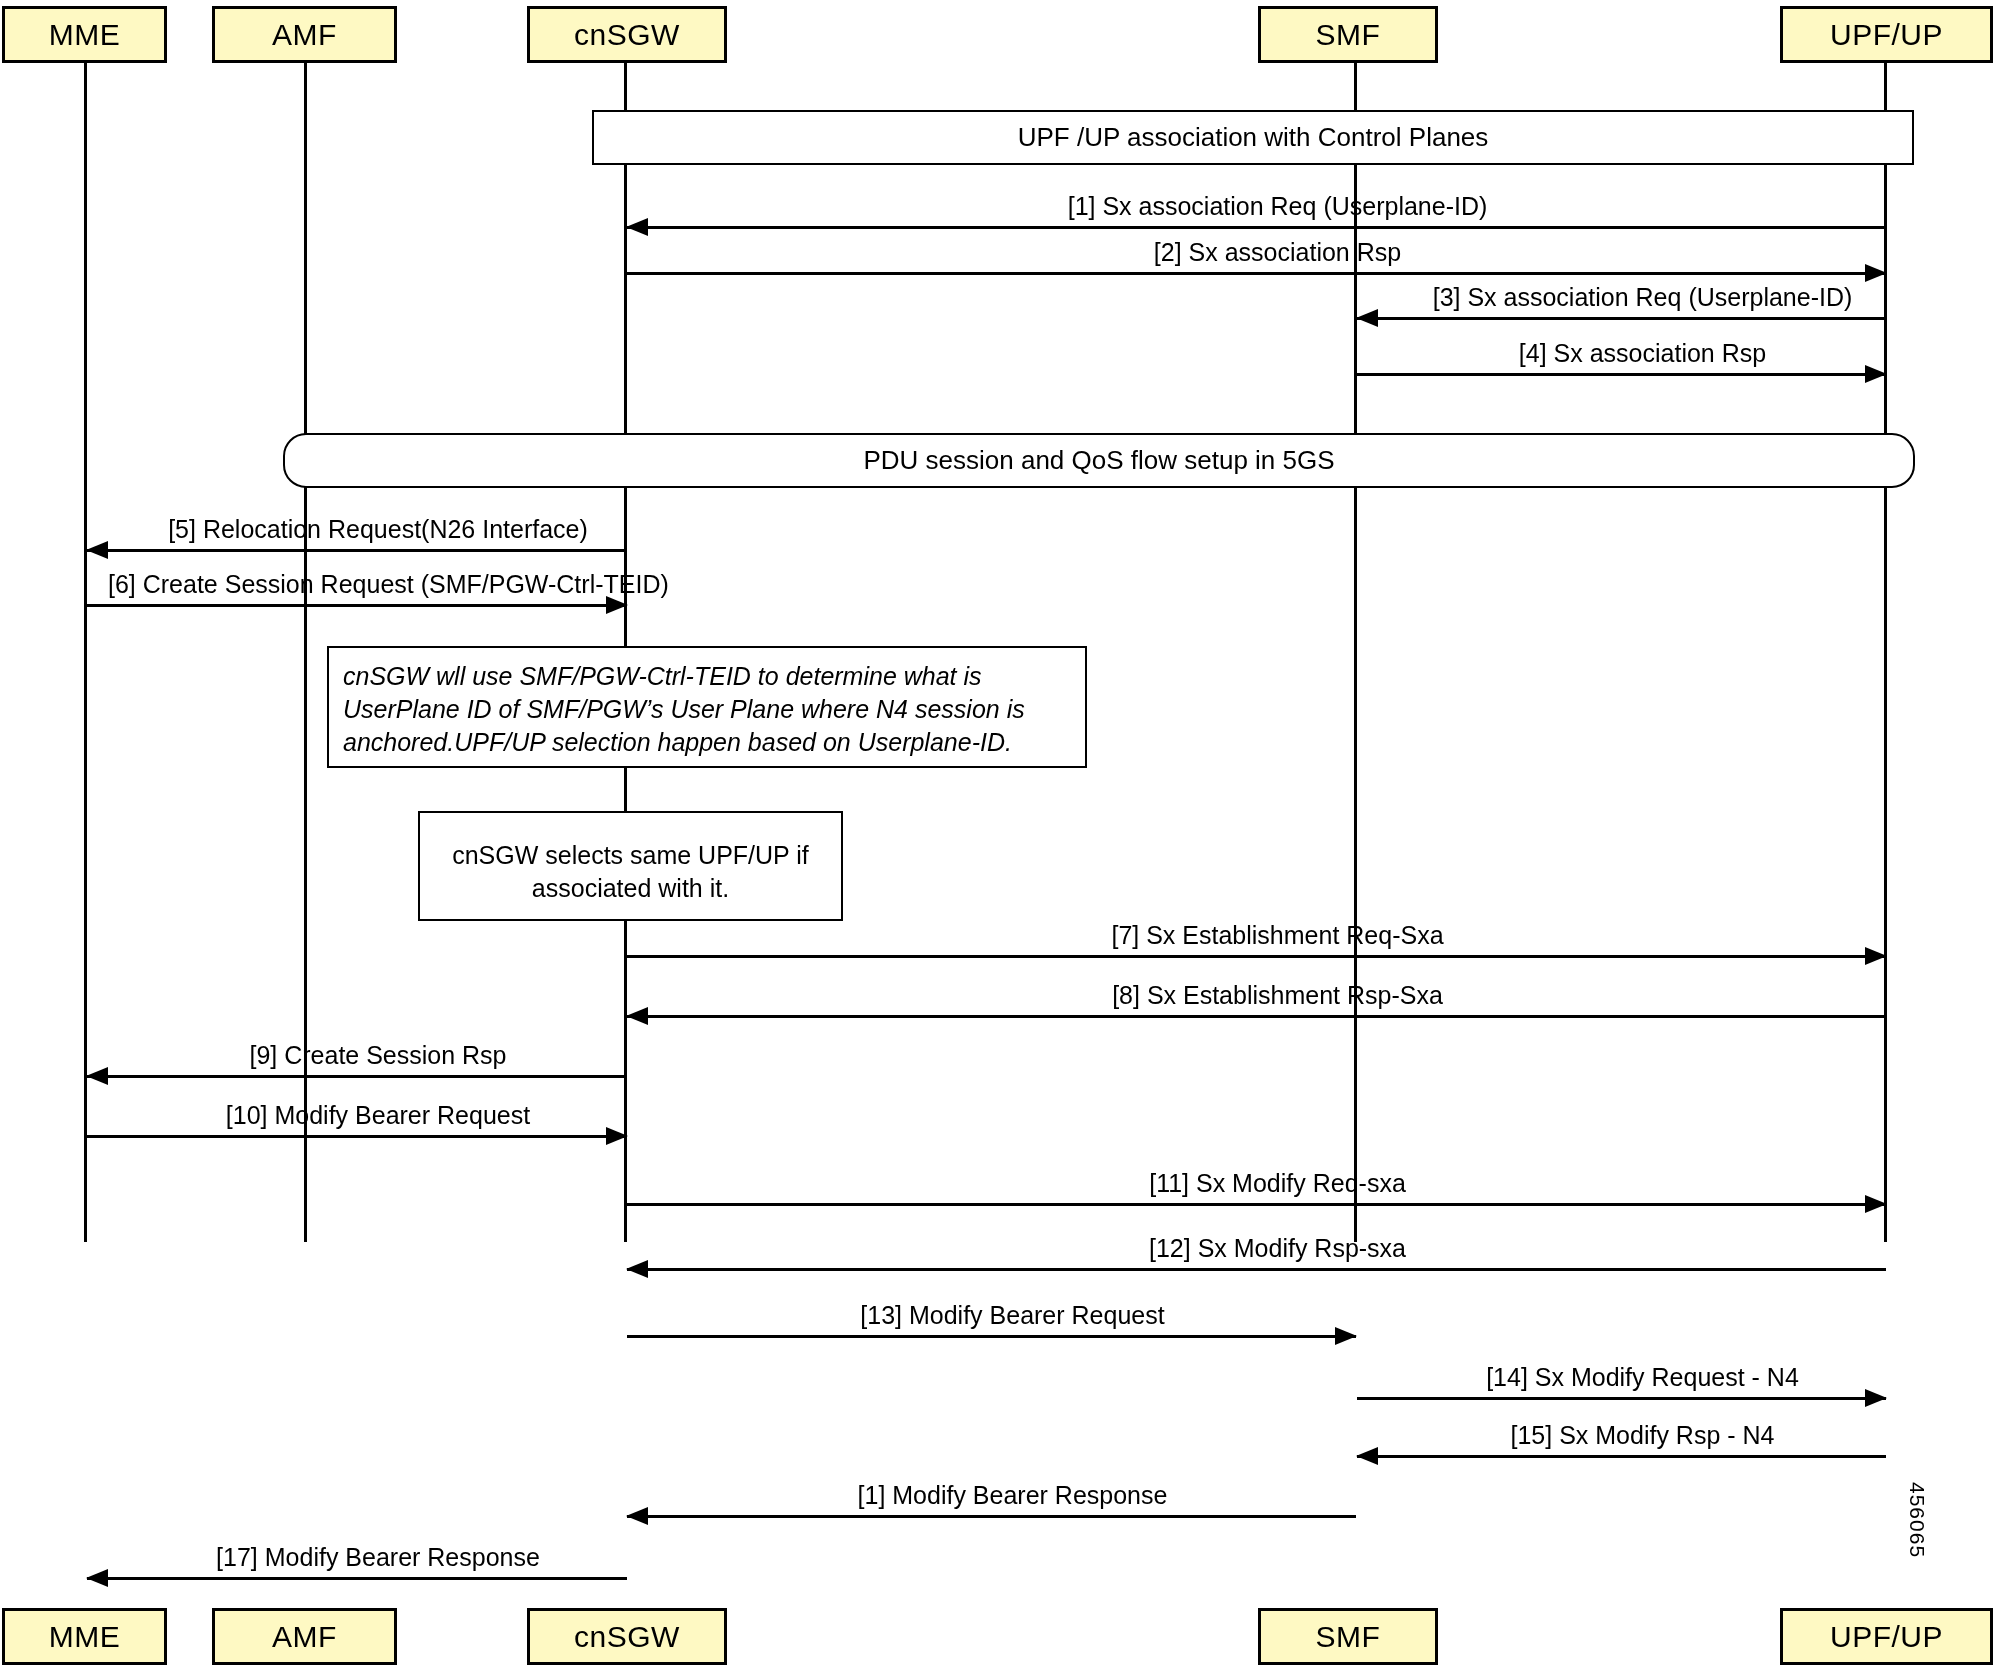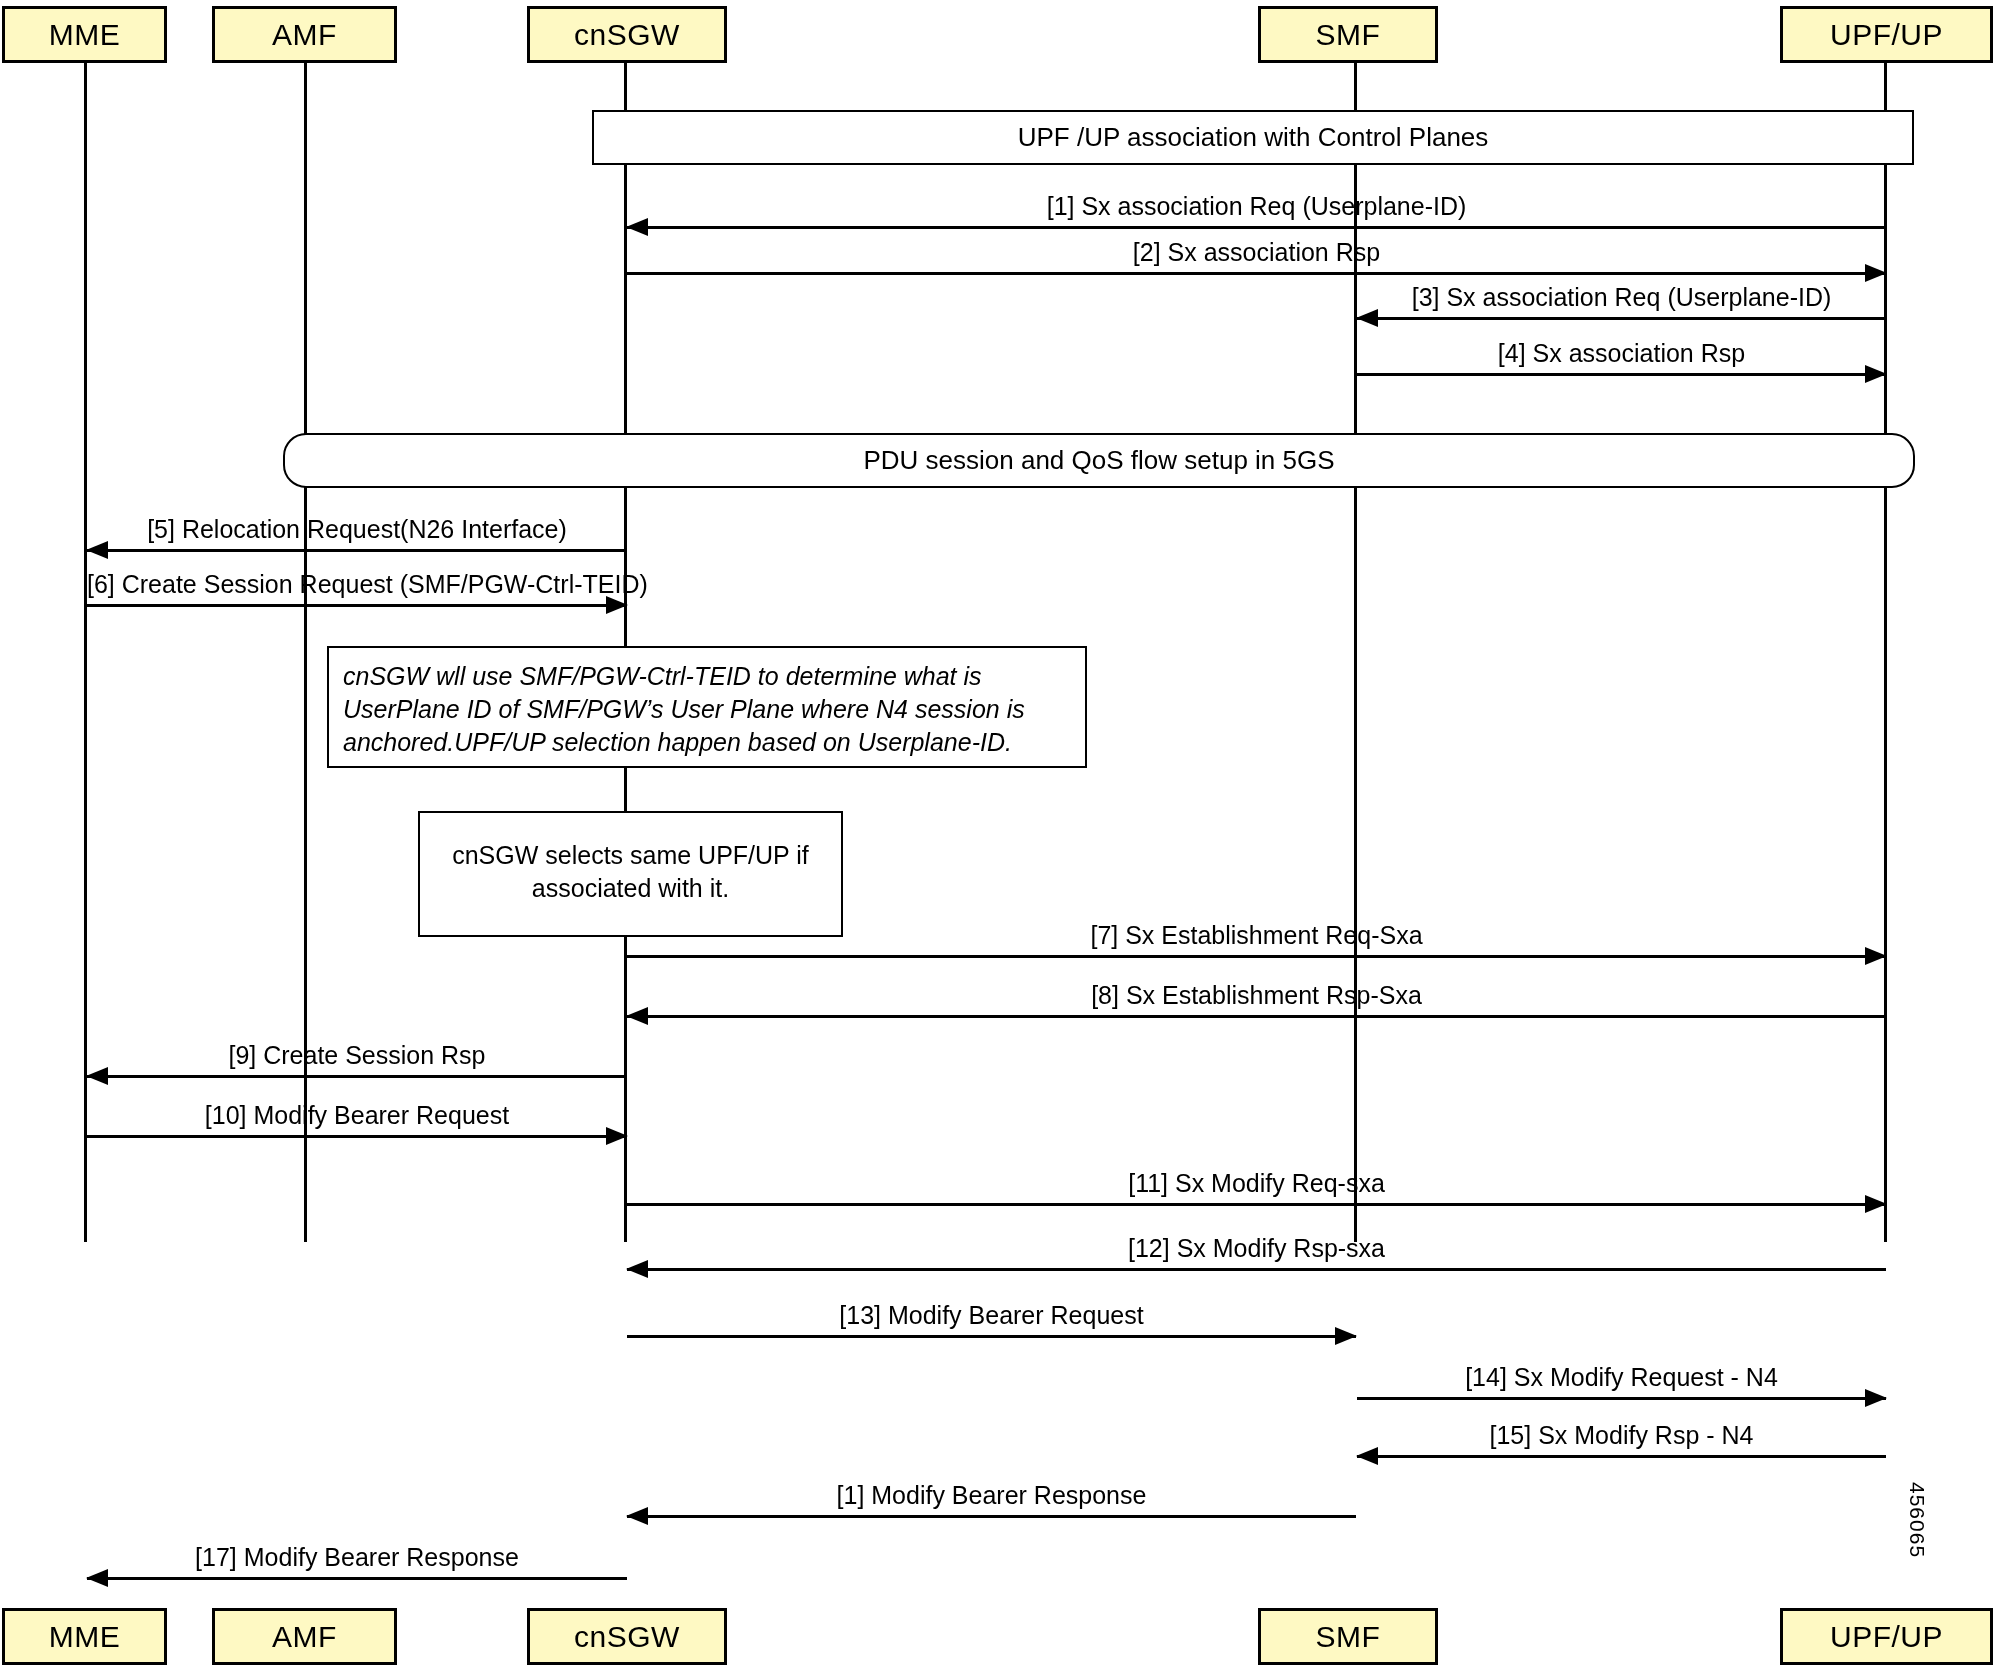--- a/index.html
+++ b/index.html
@@ -77,20 +77,21 @@
     bottom: 0;
   }
   .msg-label {
     position: absolute;
     bottom: 8px;
     width: 100%;
     text-align: center;
     font-size: 25px;
     white-space: nowrap;
     background: transparent;
+    padding-left: 21px;
   }
   .arrowhead {
     position: absolute;
     bottom: -7px;
     width: 0;
     height: 0;
     border-top: 9px solid transparent;
     border-bottom: 9px solid transparent;
   }
   .arrowhead.right {
@@ -180,21 +181,21 @@
     <div class="msg-line"></div>
     <div class="arrowhead right"></div>
   </div>
 
   <div class="note-box" style="left:327px; top:646px; width:760px; height:122px;font-style:italic;">
     <div>cnSGW wll use SMF/PGW-Ctrl-TEID to determine what is</div>
     <div>UserPlane ID of SMF/PGW’s User Plane where N4 session is</div>
     <div>anchored.UPF/UP selection happen based on Userplane-ID.</div>
   </div>
 
-  <div class="note-box center" style="left:418px; top:811px; width:425px; height:126px; padding-top:26px;">
+  <div class="note-box center" style="left:418px; top:811px; width:425px; height:110px; padding-top:26px;">
     <div>cnSGW selects same UPF/UP if</div>
     <div>associated with it.</div>
   </div>
 
   <div class="msg" style="left:627px; top:895px; width:1259px; height:63px;">
     <div class="msg-label">[7] Sx Establishment Req-Sxa</div>
     <div class="msg-line"></div>
     <div class="arrowhead right"></div>
   </div>
 

